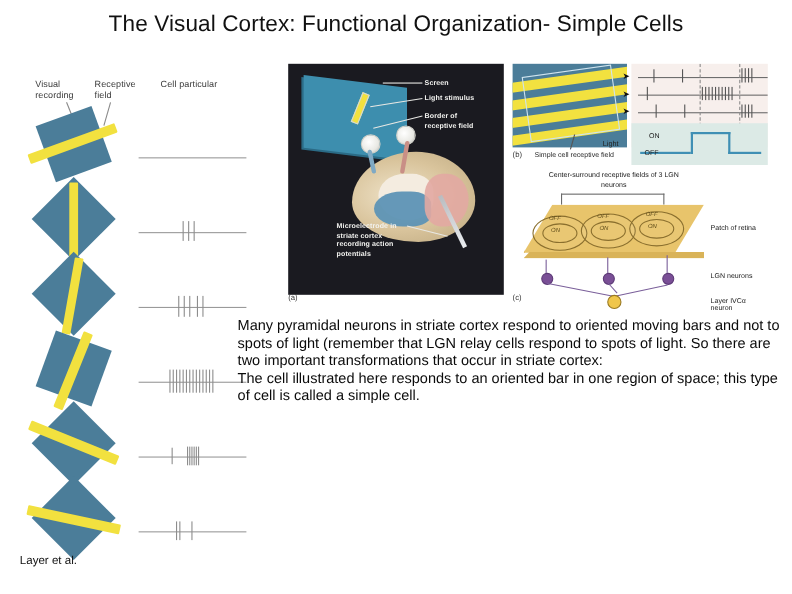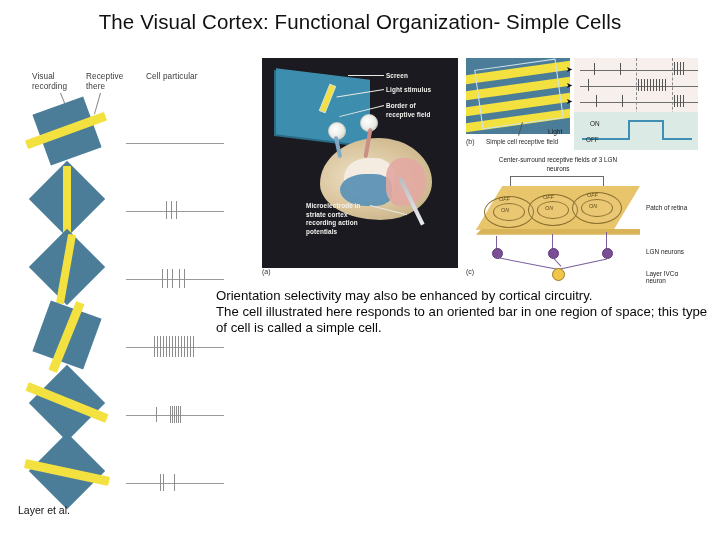--- a/index.html
+++ b/index.html
@@ -444,21 +444,21 @@
   }
 </style>
 </head>
 <body>
 
 <div id="slide-title">The Visual Cortex: Functional Organization- Simple Cells</div>
 
 <div id="left-figure">
 
   <div class="col-header" id="hdr-visual-stimulus">Visual recording</div>
-  <div class="col-header" id="hdr-receptive-field">Receptive there</div>
+  <div class="col-header" id="hdr-receptive-field">Receptive field</div>
   <div class="col-header" id="hdr-cell-discharge">Cell particular</div>
 
   <div class="leader" id="leader-vs"></div>
   <div class="leader" id="leader-rf"></div>
 
   <div class="stim-row" style="top:32px;">
     <div class="patch" style="transform:rotate(-20deg);"></div>
     <div class="bar" style="left:6px; top:22px; width:84px; height:9px; transform:rotate(-20deg);"></div>
     <div class="trace">
       <div class="baseline"></div>
@@ -665,17 +665,17 @@
   <div id="cortex-node"></div>
 
   <div class="c-side-label" id="lbl-patch-retina">Patch of retina</div>
   <div class="c-side-label" id="lbl-lgn-neurons">LGN neurons</div>
   <div class="c-side-label" id="lbl-layer-ivc">Layer IVCα neuron</div>
 
   <div id="panel-c-caption">(c)</div>
 </div>
 
 <div id="body-text">
-  <p>Orientation selectivity may also be enhanced by cortical circuitry.</p>
+  <p>Many pyramidal neurons in striate cortex respond to oriented moving bars and not to spots of light (remember that LGN relay cells respond to spots of light. So there are two important transformations that occur in striate cortex:</p>
   <p><span>The cell illustrated here responds to an oriented bar in one region of space; this type of cell is called a </span><b>simple cell</b><span>.</span></p>
 </div>
 
 <div id="attribution">Layer et al.</div>
 
 </body></html>

